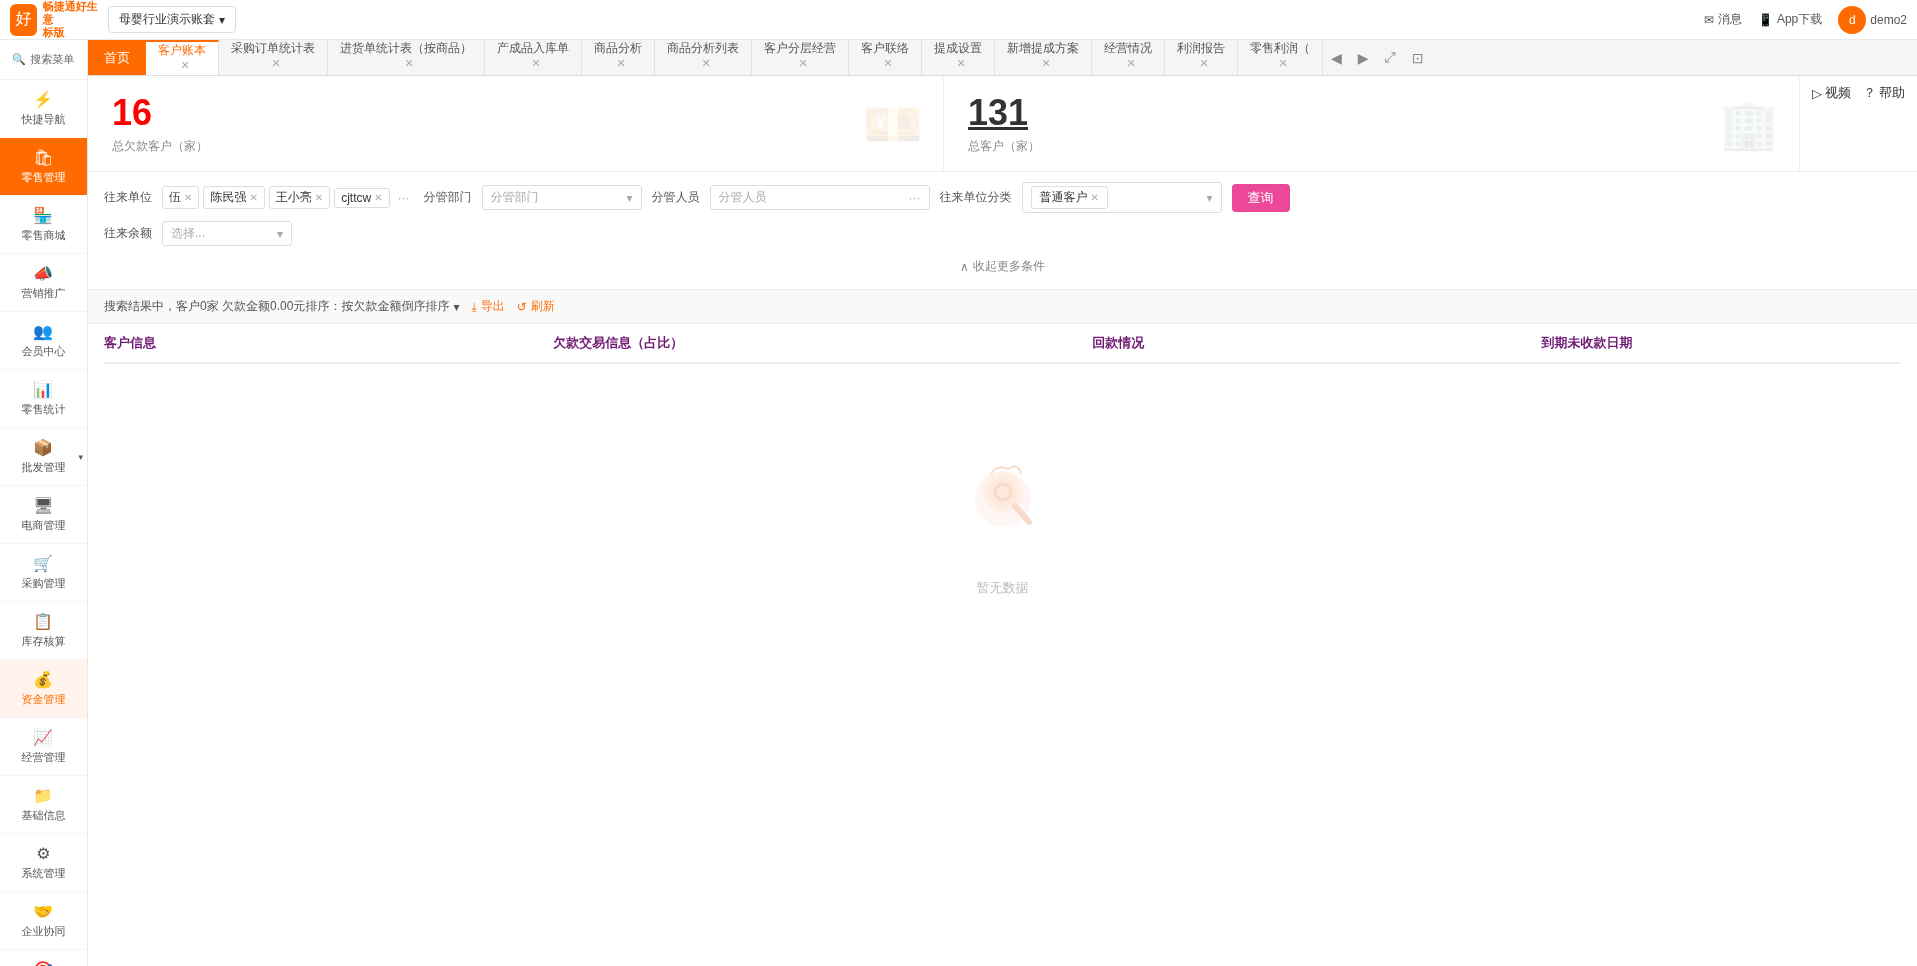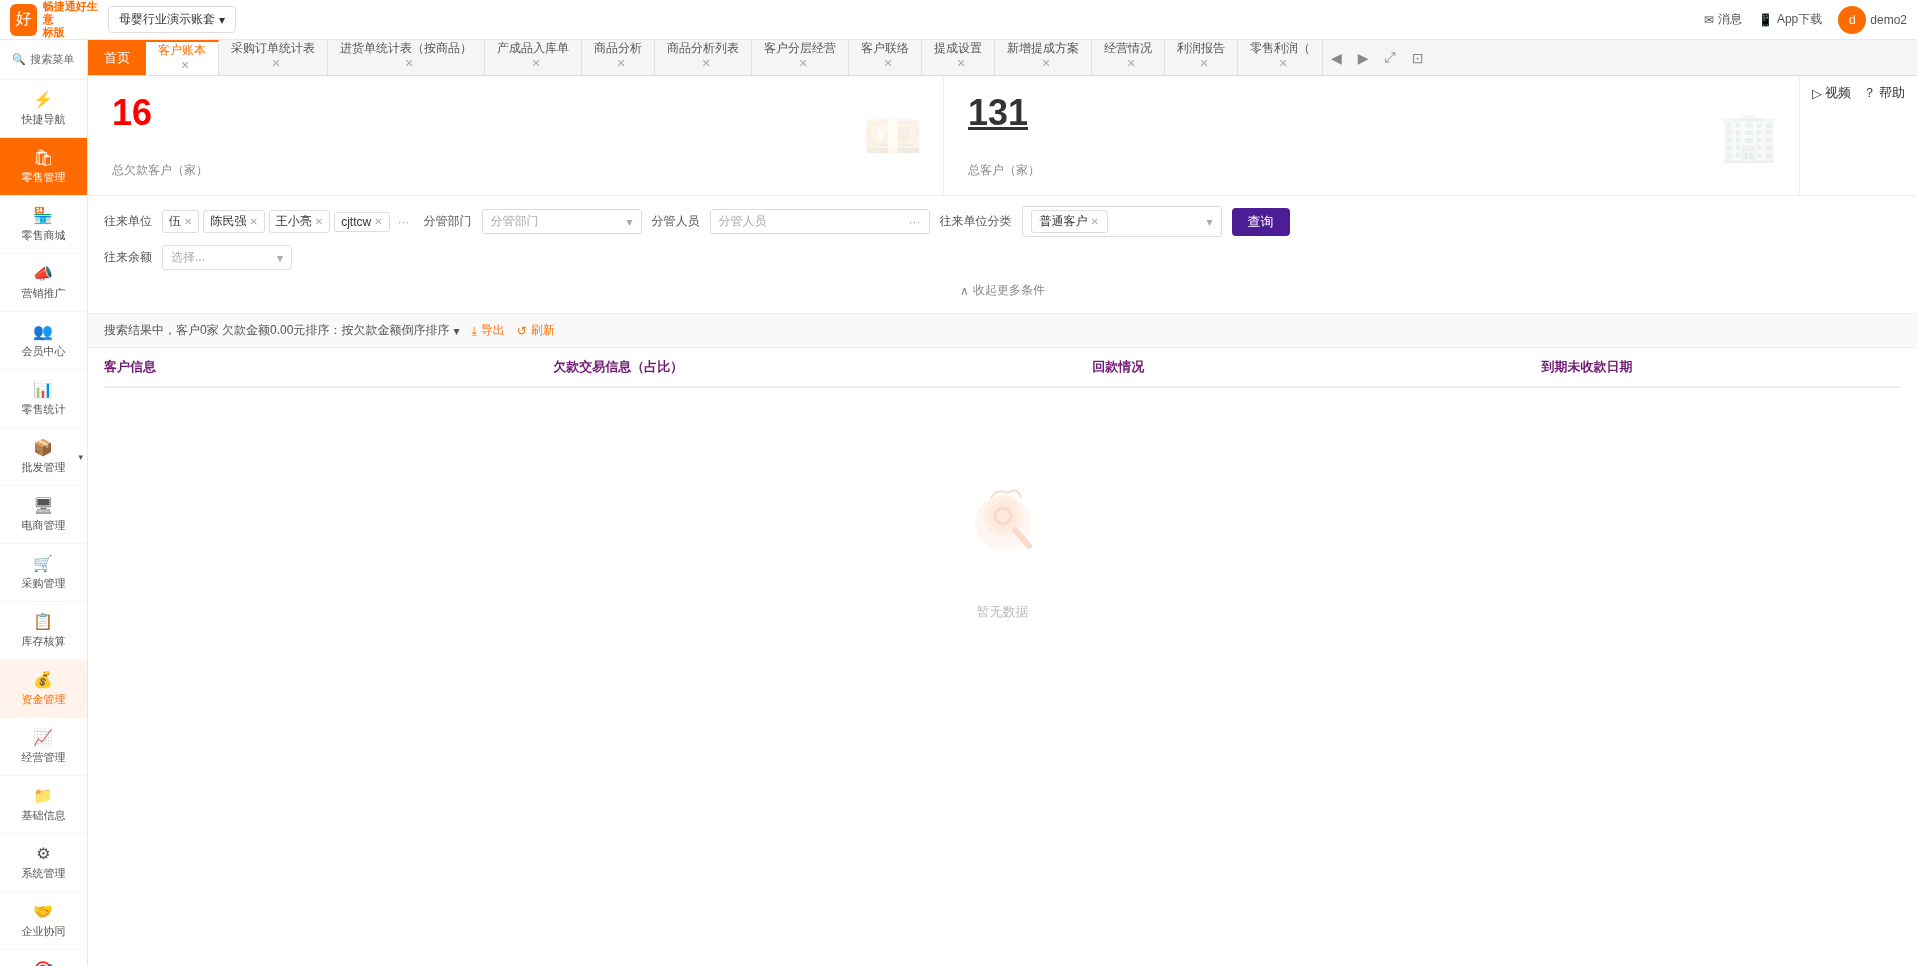--- a/index.html
+++ b/index.html
@@ -30,21 +30,21 @@
     .sidebar-nav-item.has-sub::after { content: '▾'; font-size: 9px; position: absolute; right: 4px; top: 50%; transform: translateY(-50%); }
 
     
     .tab-item { display: flex; align-items: center; height: 36px; padding: 0 12px; font-size: 12px; cursor: pointer; border-right: 1px solid #e0e0e0; background: #f5f5f5; color: #555; white-space: nowrap; flex-shrink: 0; flex-direction: column; }
     .tab-item.active { background: #fff; color: #ff6b00; border-top: 2px solid #ff6b00; }
     .tab-item .tab-close { margin-left: 6px; color: #aaa; font-size: 11px; }
     .tab-nav-btn { padding: 0 8px; cursor: pointer; font-size: 14px; color: #888; }
 
     
     .stats-bar { display: flex; align-items: stretch; background: #fff; border-bottom: 1px solid #eee; flex-shrink: 0; }
-    .stat-item { flex: 1; padding: 16px 24px; display: flex; flex-direction: column; align-items: flex-start; justify-content: space-between; border-right: 1px solid #f0f0f0; position: relative; min-height: 90px; gap: 24px; }
+    .stat-item { flex: 1; padding: 16px 24px; display: flex; flex-direction: column; align-items: flex-start; justify-content: space-between; border-right: 1px solid #f0f0f0; position: relative; min-height: 90px; }
     .stat-item .stat-icon { position: absolute; right: 20px; top: 50%; transform: translateY(-50%); opacity: 0.15; font-size: 48px; }
     .stat-value { font-size: 36px; font-weight: bold; }
     .stat-value.red { color: #f00; }
     .stat-value.dark { color: #333; text-decoration: underline; }
     .stat-label { font-size: 12px; color: #888; margin-top: 4px; }
 
     
     .filter-bar { padding: 10px 16px; background: #fff; border-bottom: 1px solid #eee; flex-shrink: 0; }
     .filter-row { display: flex; align-items: center; gap: 10px; margin-bottom: 8px; flex-wrap: wrap; }
     .filter-label { font-size: 12px; color: #555; white-space: nowrap; }
@@ -75,21 +75,21 @@
     .col-customer { flex: 2.5; }
     .col-debt { flex: 3; }
     .col-repay { flex: 2.5; }
     .col-date { flex: 2; }
 
     
     .empty-state { display: flex; flex-direction: column; align-items: center; justify-content: center; padding: 80px 20px; color: #ccc; }
     .empty-text { font-size: 13px; color: #bbb; }
 
     
-    .query-btn { background: #4c1d95; color: #fff; border: none; border-radius: 4px; padding: 5px 16px; font-size: 13px; cursor: pointer; }
+    .query-btn { background: #ec4899; color: #fff; border: none; border-radius: 4px; padding: 5px 16px; font-size: 13px; cursor: pointer; }
 
     
     .home-tab { padding: 0 16px; height: 52px; display: flex; align-items: center; font-size: 13px; background: #ff6b00; color: #fff; flex-shrink: 0; cursor: pointer; }
     .help-link { display: flex; align-items: center; gap: 3px; cursor: pointer; }
   </style>
 </head>
 <body>
 
 <div class="app-wrapper">
 

